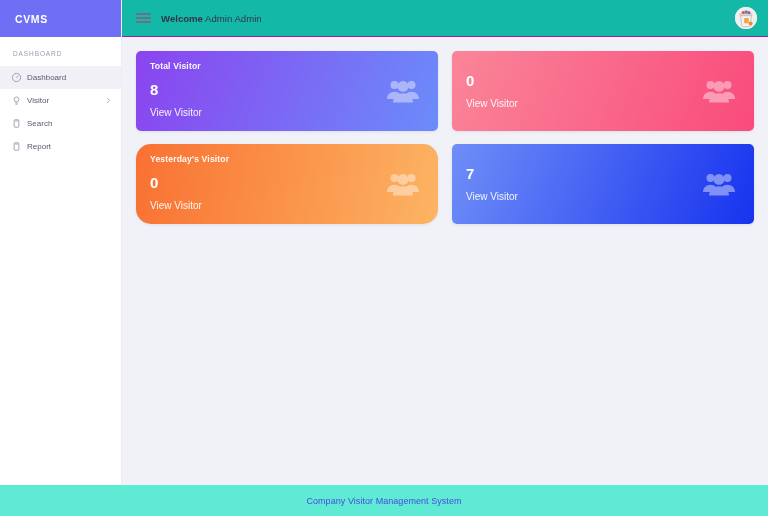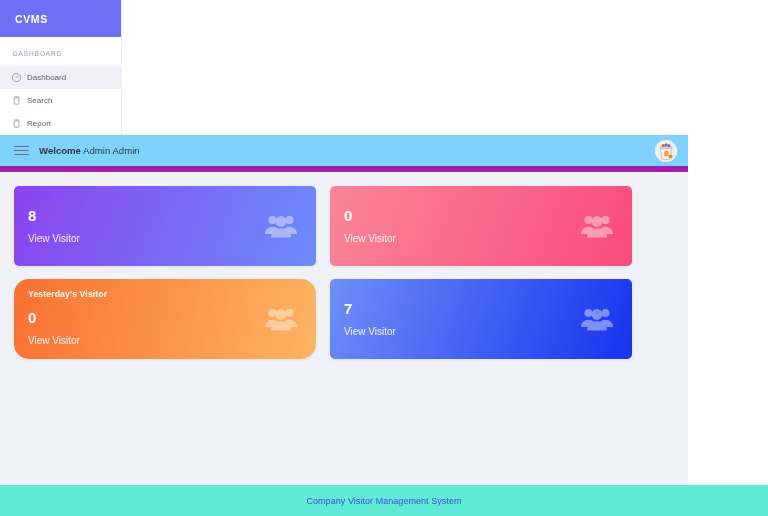--- a/index.html
+++ b/index.html
@@ -16,23 +16,24 @@
     position: relative;
     width: 768px;
     height: 516px;
     display: flex;
     flex-direction: column;
     background: #ffffff;
   }
 
   .app-body {
     display: flex;
-    flex-direction: column;
+    flex-direction: row;
     height: 485px;
-    width: 688px;
+    width: 768px;
+    align-items: flex-end;
   }
 
   
   .sidebar {
     width: 122px;
     height: 485px;
     background: #ffffff;
     border-right: 1px solid #ececf4;
     flex: 0 0 122px;
     display: flex;
@@ -100,25 +101,25 @@
     height: 485px;
     background: #f1f1f8;
     display: flex;
     flex-direction: column;
     overflow: hidden;
   }
 
   .topbar {
     height: 37px;
     flex: 0 0 37px;
-    background: #7dd3fc;
+    background: #14b8a6;
     display: flex;
     align-items: center;
     padding: 0 11px 0 14px;
-    border-bottom: 6px solid #a21caf;
+    border-bottom: 1px solid #a21caf;
   }
   .hamburger {
     width: 15px; height: 15px;
     display: flex; flex-direction: column;
     justify-content: center; gap: 2.6px;
     cursor: pointer;
     margin-right: 10px;
   }
   .hamburger span {
     display: block;
@@ -237,20 +238,35 @@
         <div class="nav-item active">
           <span class="nav-icon">
             <svg viewBox="0 0 16 16" fill="none" stroke="currentColor" stroke-width="1.1">
               <circle cx="8" cy="8" r="6"></circle>
               <path d="M8 8 L10.6 5.8" stroke-linecap="round"></path>
             </svg>
           </span>
           <span class="nav-label">Dashboard</span>
         </div>
 
+        <div class="nav-item">
+          <span class="nav-icon">
+            <svg viewBox="0 0 16 16" fill="none" stroke="currentColor" stroke-width="1.1">
+              <circle cx="8" cy="6.4" r="3.5"></circle>
+              <path d="M6.6 11.6 H9.4" stroke-linecap="round"></path>
+              <path d="M7.1 13.4 H8.9" stroke-linecap="round"></path>
+            </svg>
+          </span>
+          <span class="nav-label">Visitor</span>
+          <span class="nav-chevron">
+            <svg viewBox="0 0 10 10" fill="none" stroke="currentColor" stroke-width="1.3">
+              <path d="M3.4 2 L6.6 5 L3.4 8" stroke-linecap="round" stroke-linejoin="round"></path>
+            </svg>
+          </span>
+        </div>
 
         <div class="nav-item">
           <span class="nav-icon">
             <svg viewBox="0 0 16 16" fill="none" stroke="currentColor" stroke-width="1.1">
               <rect x="4.6" y="2.6" width="6.8" height="10.8" rx="1.1"></rect>
               <path d="M6.6 4.4 H9.4" stroke-linecap="round"></path>
             </svg>
           </span>
           <span class="nav-label">Search</span>
         </div>
@@ -292,20 +308,21 @@
             <rect x="10" y="12" width="5" height="5.6" rx="1" fill="#f2a33c"></rect>
             <circle cx="17" cy="18" r="2.2" fill="#f08a2a"></circle>
           </svg>
         </div>
       </header>
 
       <div class="content">
         <div class="card-grid">
 
           <div class="stat-card" style="background: linear-gradient(110deg, #8b44ef 0%, #6b8cfa 100%);">
+            <div class="stat-title">Total Visitor</div>
             <div class="stat-value">8</div>
             <a class="stat-link">View Visitor</a>
             <div class="stat-icon">
               <svg viewBox="0 0 34 26" fill="currentColor">
                 <circle cx="8.5" cy="7" r="4"></circle>
                 <circle cx="25.5" cy="7" r="4"></circle>
                 <path d="M1 21 c0-4.4 3.4-7.3 7.5-7.3 S16 16.6 16 21 Z"></path>
                 <path d="M18 21 c0-4.4 3.4-7.3 7.5-7.3 S33 16.6 33 21 Z"></path>
                 <circle cx="17" cy="8.4" r="5.4"></circle>
                 <path d="M7 24.6 c0-5.6 4.5-9.4 10-9.4 s10 3.8 10 9.4 Z"></path>

